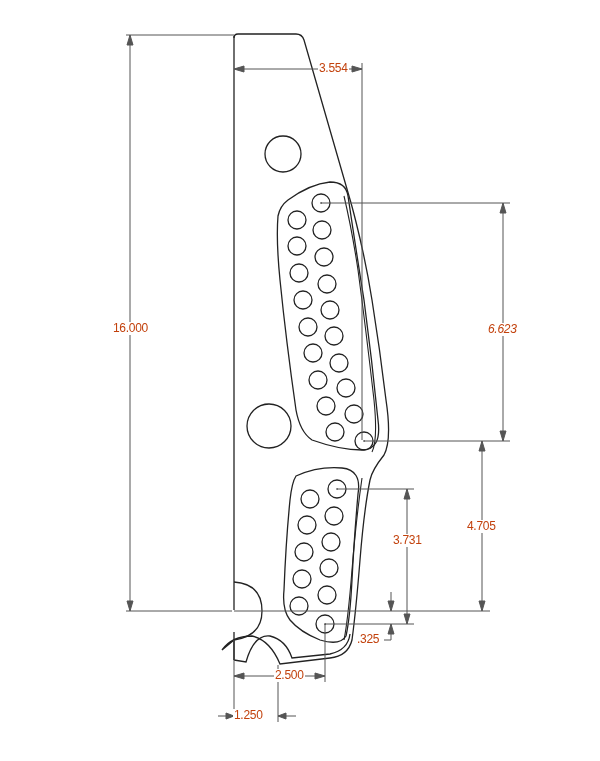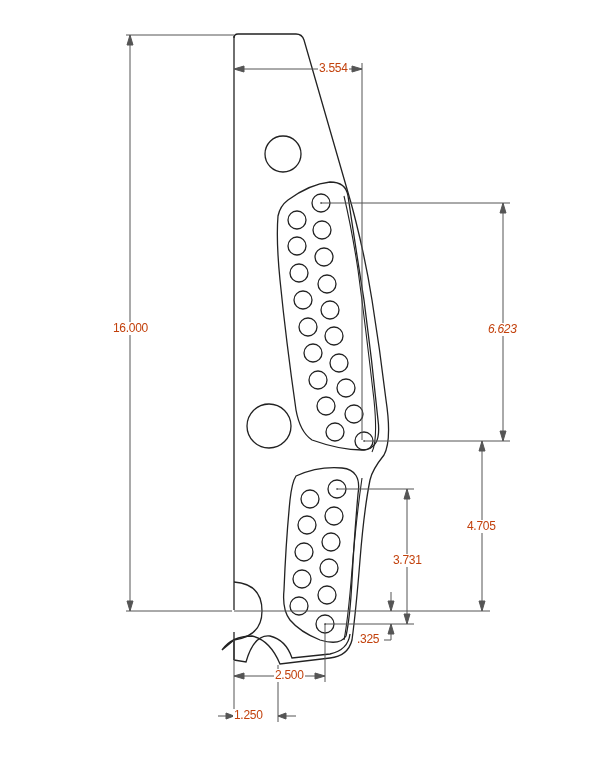--- a/index.html
+++ b/index.html
@@ -145,16 +145,16 @@
     <circle cx="364" cy="441" r="0.8"></circle>
     <circle cx="337" cy="489" r="0.8"></circle>
     <circle cx="325" cy="624" r="0.8"></circle>
   </g>
 </svg>
 
 <span class="dim-label" style="left:112px; top:322px;">16.000</span>
 <span class="dim-label" style="left:318px; top:62px;">3.554</span>
 <span class="dim-label" style="left:487px; top:323px;font-style:italic;">6.623</span>
 <span class="dim-label" style="left:466px; top:520px;">4.705</span>
-<span class="dim-label" style="left:392px; top:554px;text-align:right;">3.731</span>
+<span class="dim-label" style="left:392px; top:534px;text-align:right;">3.731</span>
 <span class="dim-label" style="left:356px; top:633px;">.325</span>
 <span class="dim-label" style="left:274px; top:669px;">2.500</span>
 <span class="dim-label" style="left:233px; top:709px;text-align:center;">1.250</span>
 
 </body></html>

